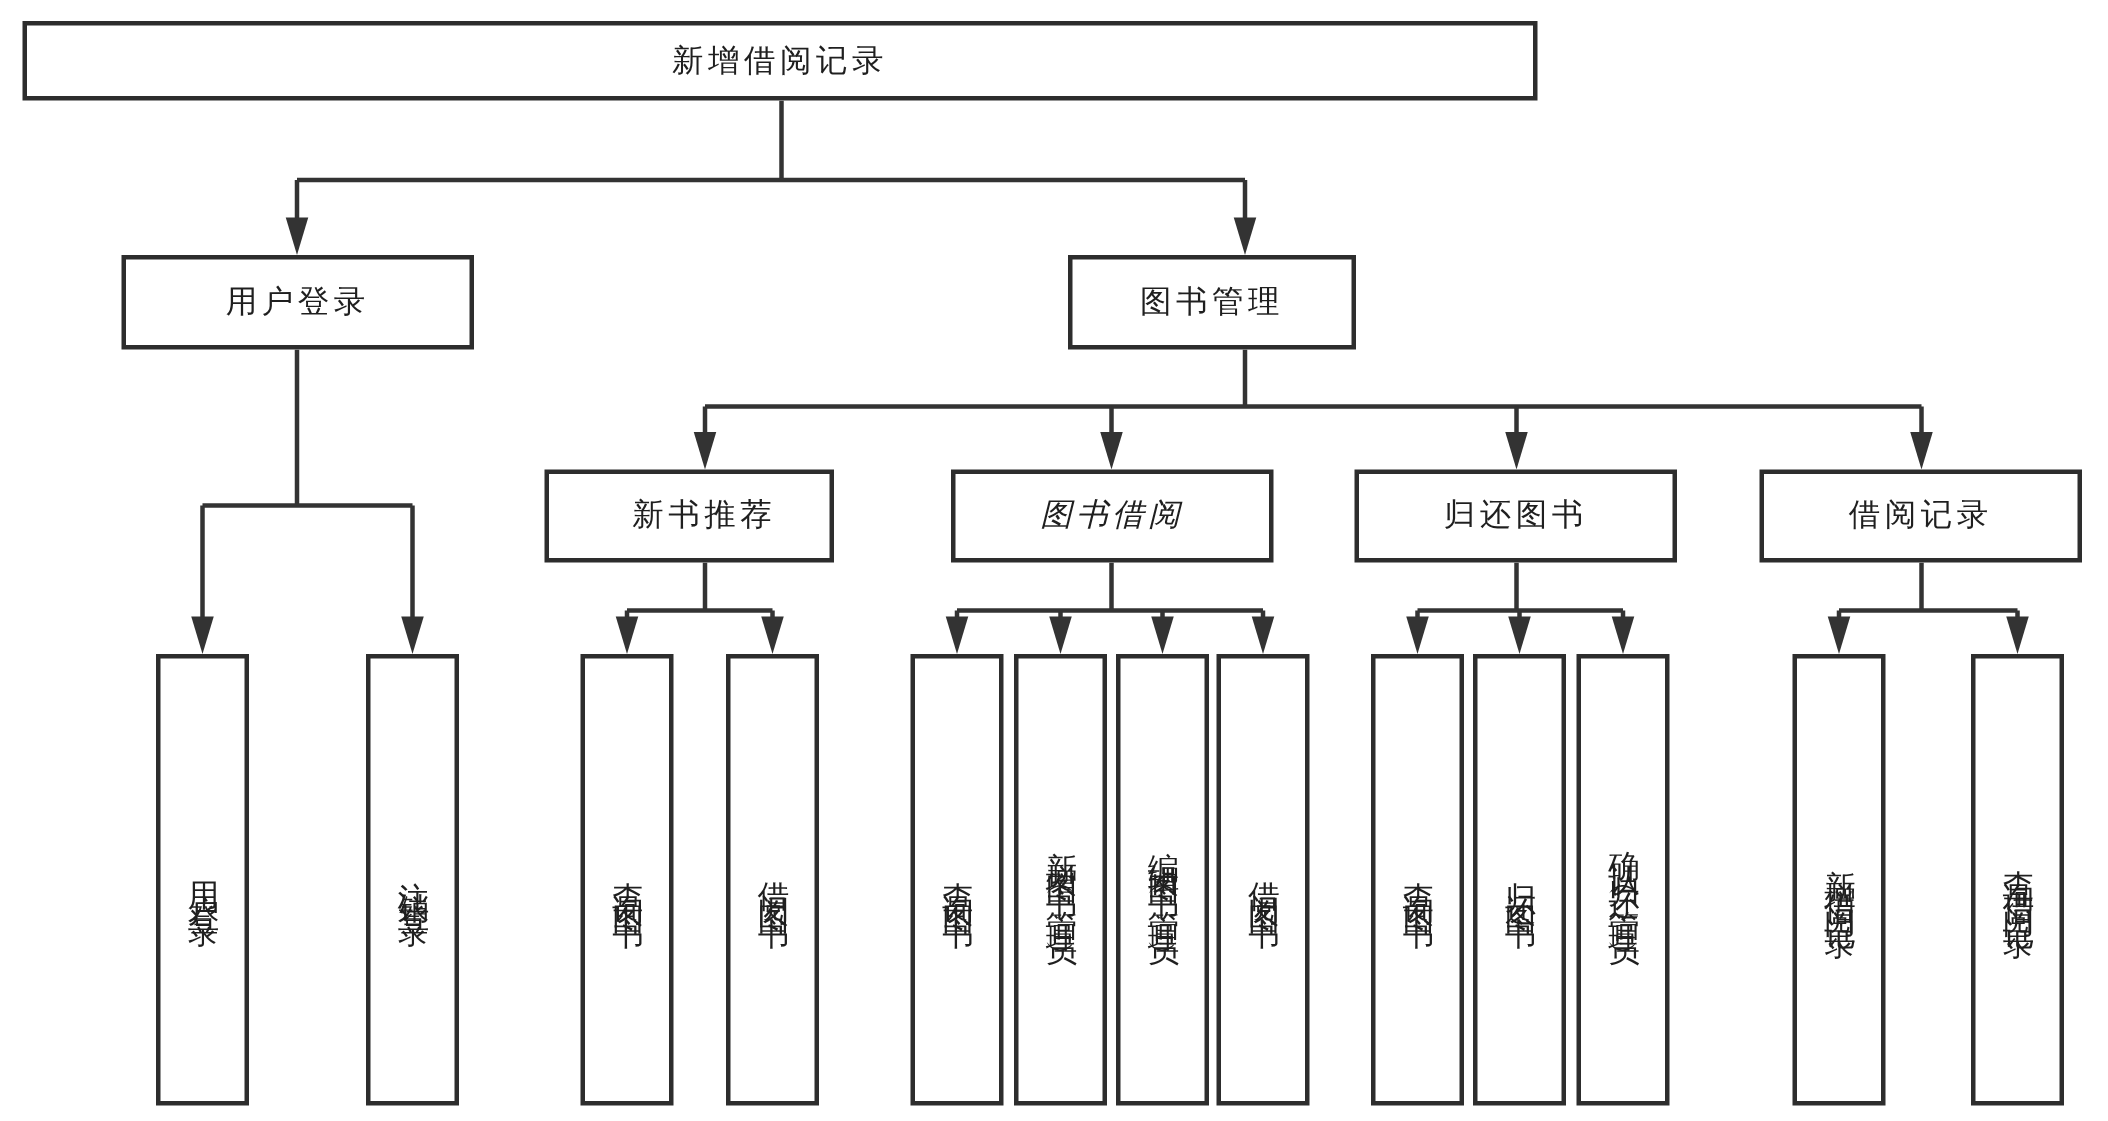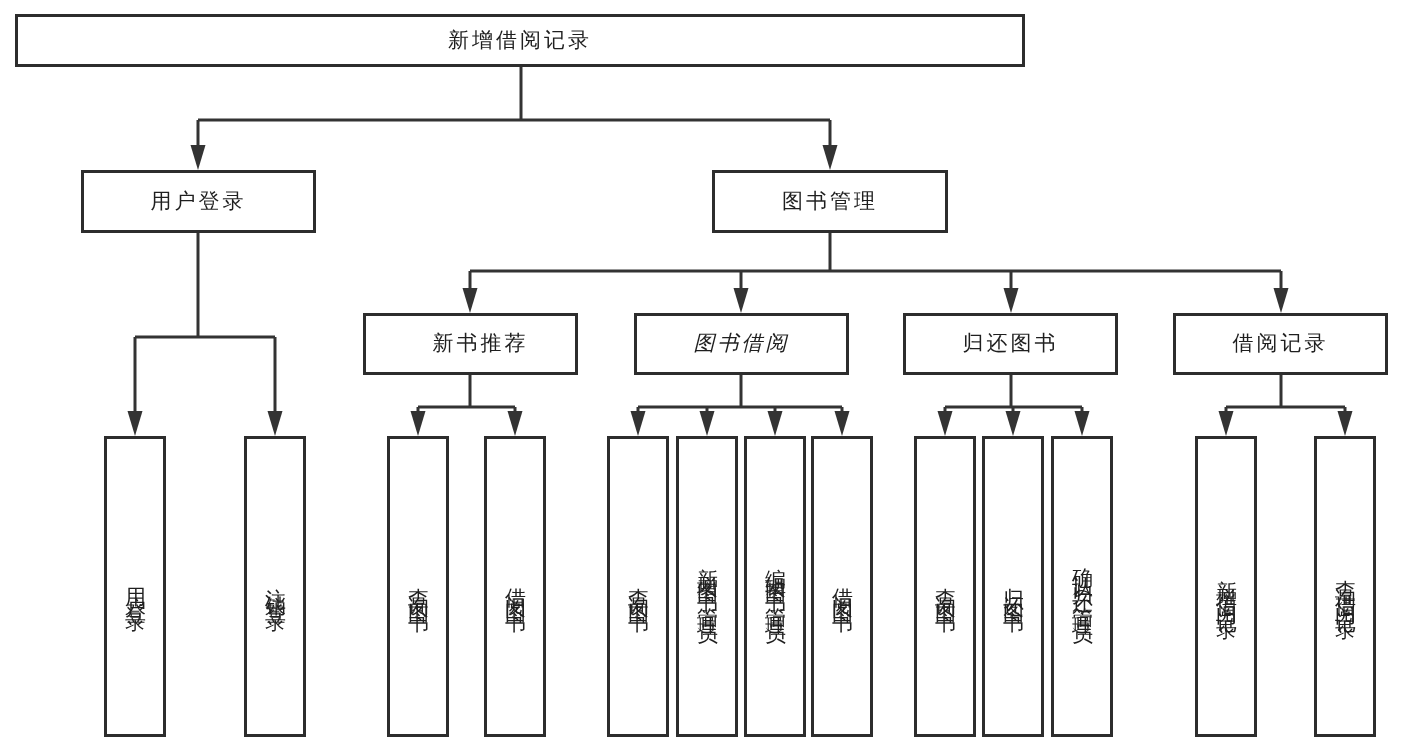--- a/index.html
+++ b/index.html
@@ -101,23 +101,23 @@
       <polygon points="1005.5,411 1020.5,411 1013,436"></polygon>
       <polygon points="1074.5,411 1089.5,411 1082,436"></polygon>
       <polygon points="1218.5,411 1233.5,411 1226,436"></polygon>
       <polygon points="1337.5,411 1352.5,411 1345,436"></polygon>
     </g>
   </svg>
 
   <div class="box" style="left:15px; top:14px; width:1010px; height:53px;">新增借阅记录</div>
 
   <div class="box" style="left:81px; top:170px; width:235px; height:63px;">用户登录</div>
-  <div class="box" style="left:712px; top:170px; width:236px; height:63px;">图书管理</div>
+  <div class="box" style="left:712px; top:170px; width:192px; height:63px;">图书管理</div>
 
-  <div class="box" style="left:363px; top:313px; width:215px; height:62px;padding-left:20px;">新书推荐</div>
+  <div class="box" style="left:363px; top:313px; width:193px; height:62px;padding-left:20px;">新书推荐</div>
   <div class="box" style="left:634px; top:313px; width:215px; height:62px;font-style:italic;">图书借阅</div>
   <div class="box" style="left:903px; top:313px; width:215px; height:62px;">归还图书</div>
   <div class="box" style="left:1173px; top:313px; width:215px; height:62px;">借阅记录</div>
 
   <div class="box v" style="left:104px; top:436px; width:62px; height:301px;">用户登录</div>
   <div class="box v" style="left:244px; top:436px; width:62px; height:301px;">注销登录</div>
 
   <div class="box v" style="left:387px; top:436px; width:62px; height:301px;">查询图书</div>
   <div class="box v" style="left:484px; top:436px; width:62px; height:301px;">借阅图书</div>
 

